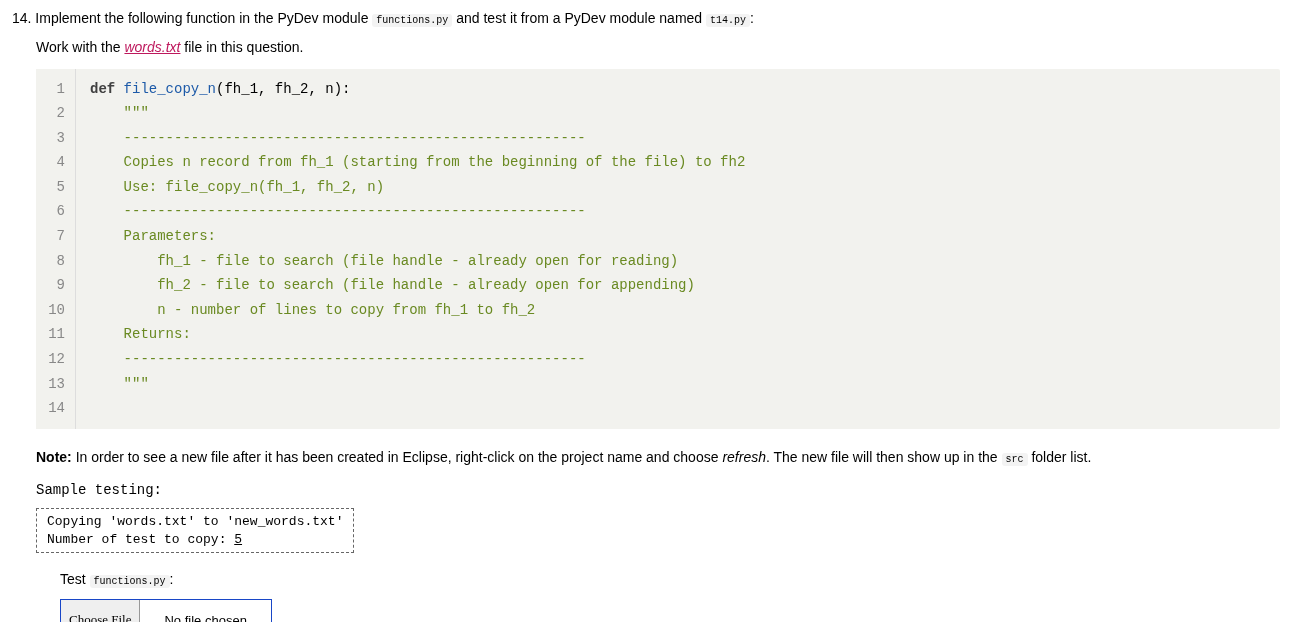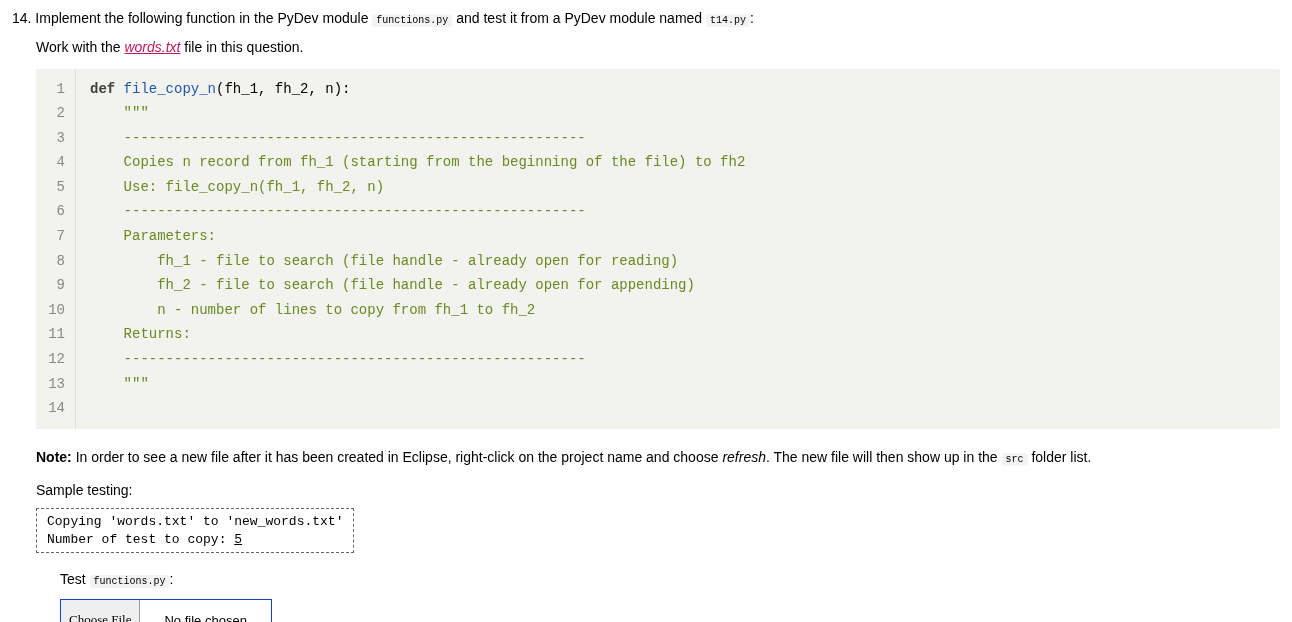--- a/index.html
+++ b/index.html
@@ -74,20 +74,21 @@
     .note-wrapper {
       margin-left: 24px;
       margin-bottom: 14px;
       line-height: 1.5;
     }
     .bold { font-weight: bold; }
     .italic { font-style: italic; }
     .sample-label {
       margin-left: 24px;
       margin-bottom: 10px;
+      font-family: Liberation Mono, monospace;
     }
     .sample-box {
       margin-left: 24px;
       border: 1px dashed #666;
       display: inline-block;
       padding: 4px 10px;
       font-family: "Courier New", Courier, monospace;
       font-size: 13px;
       line-height: 1.35;
       margin-bottom: 18px;

